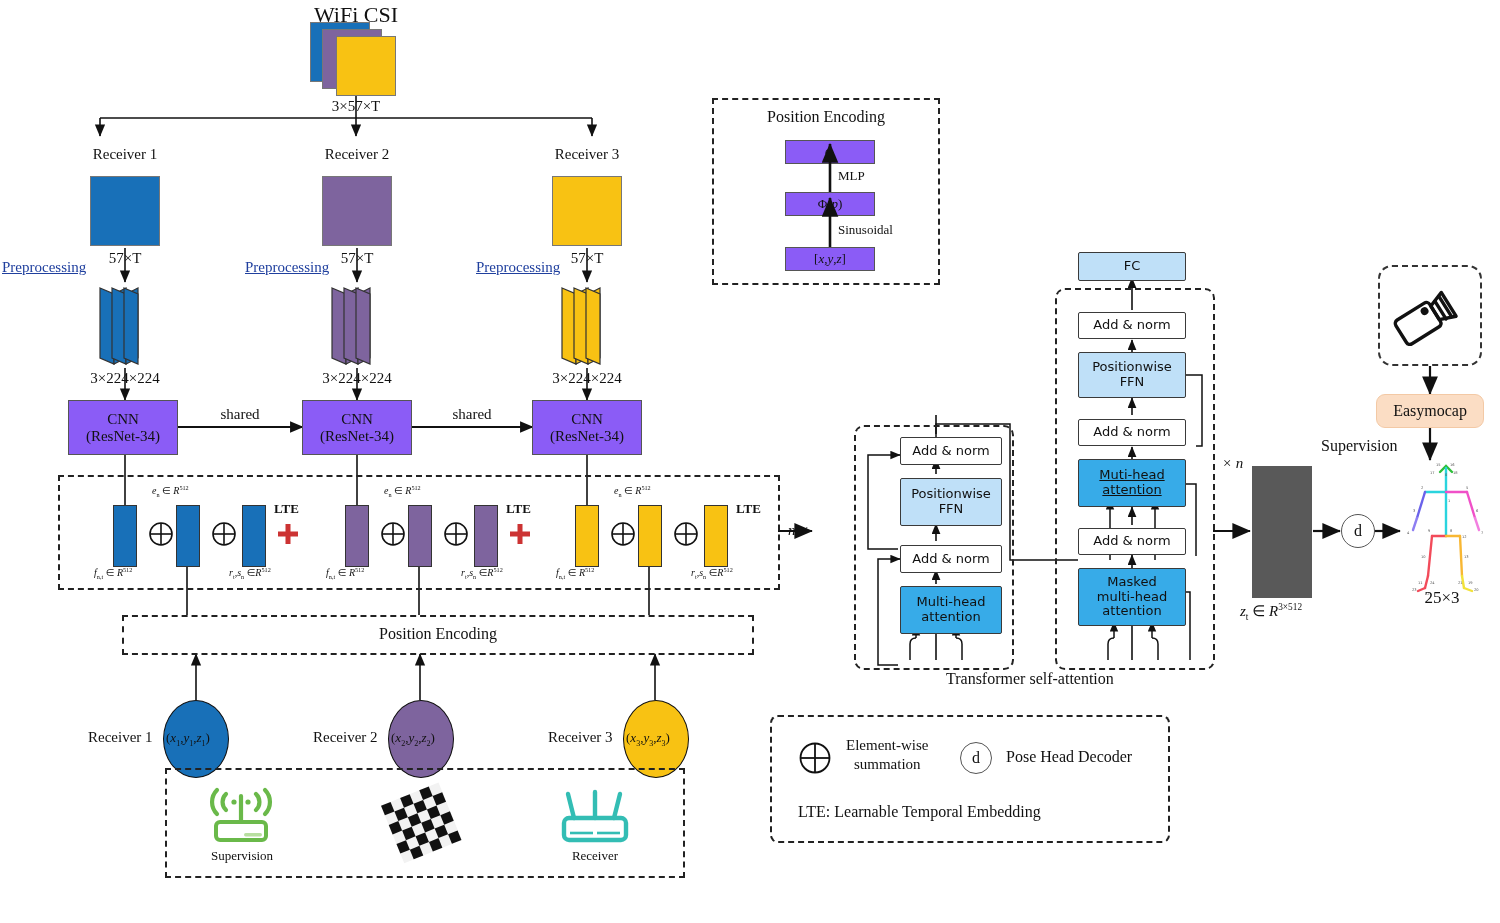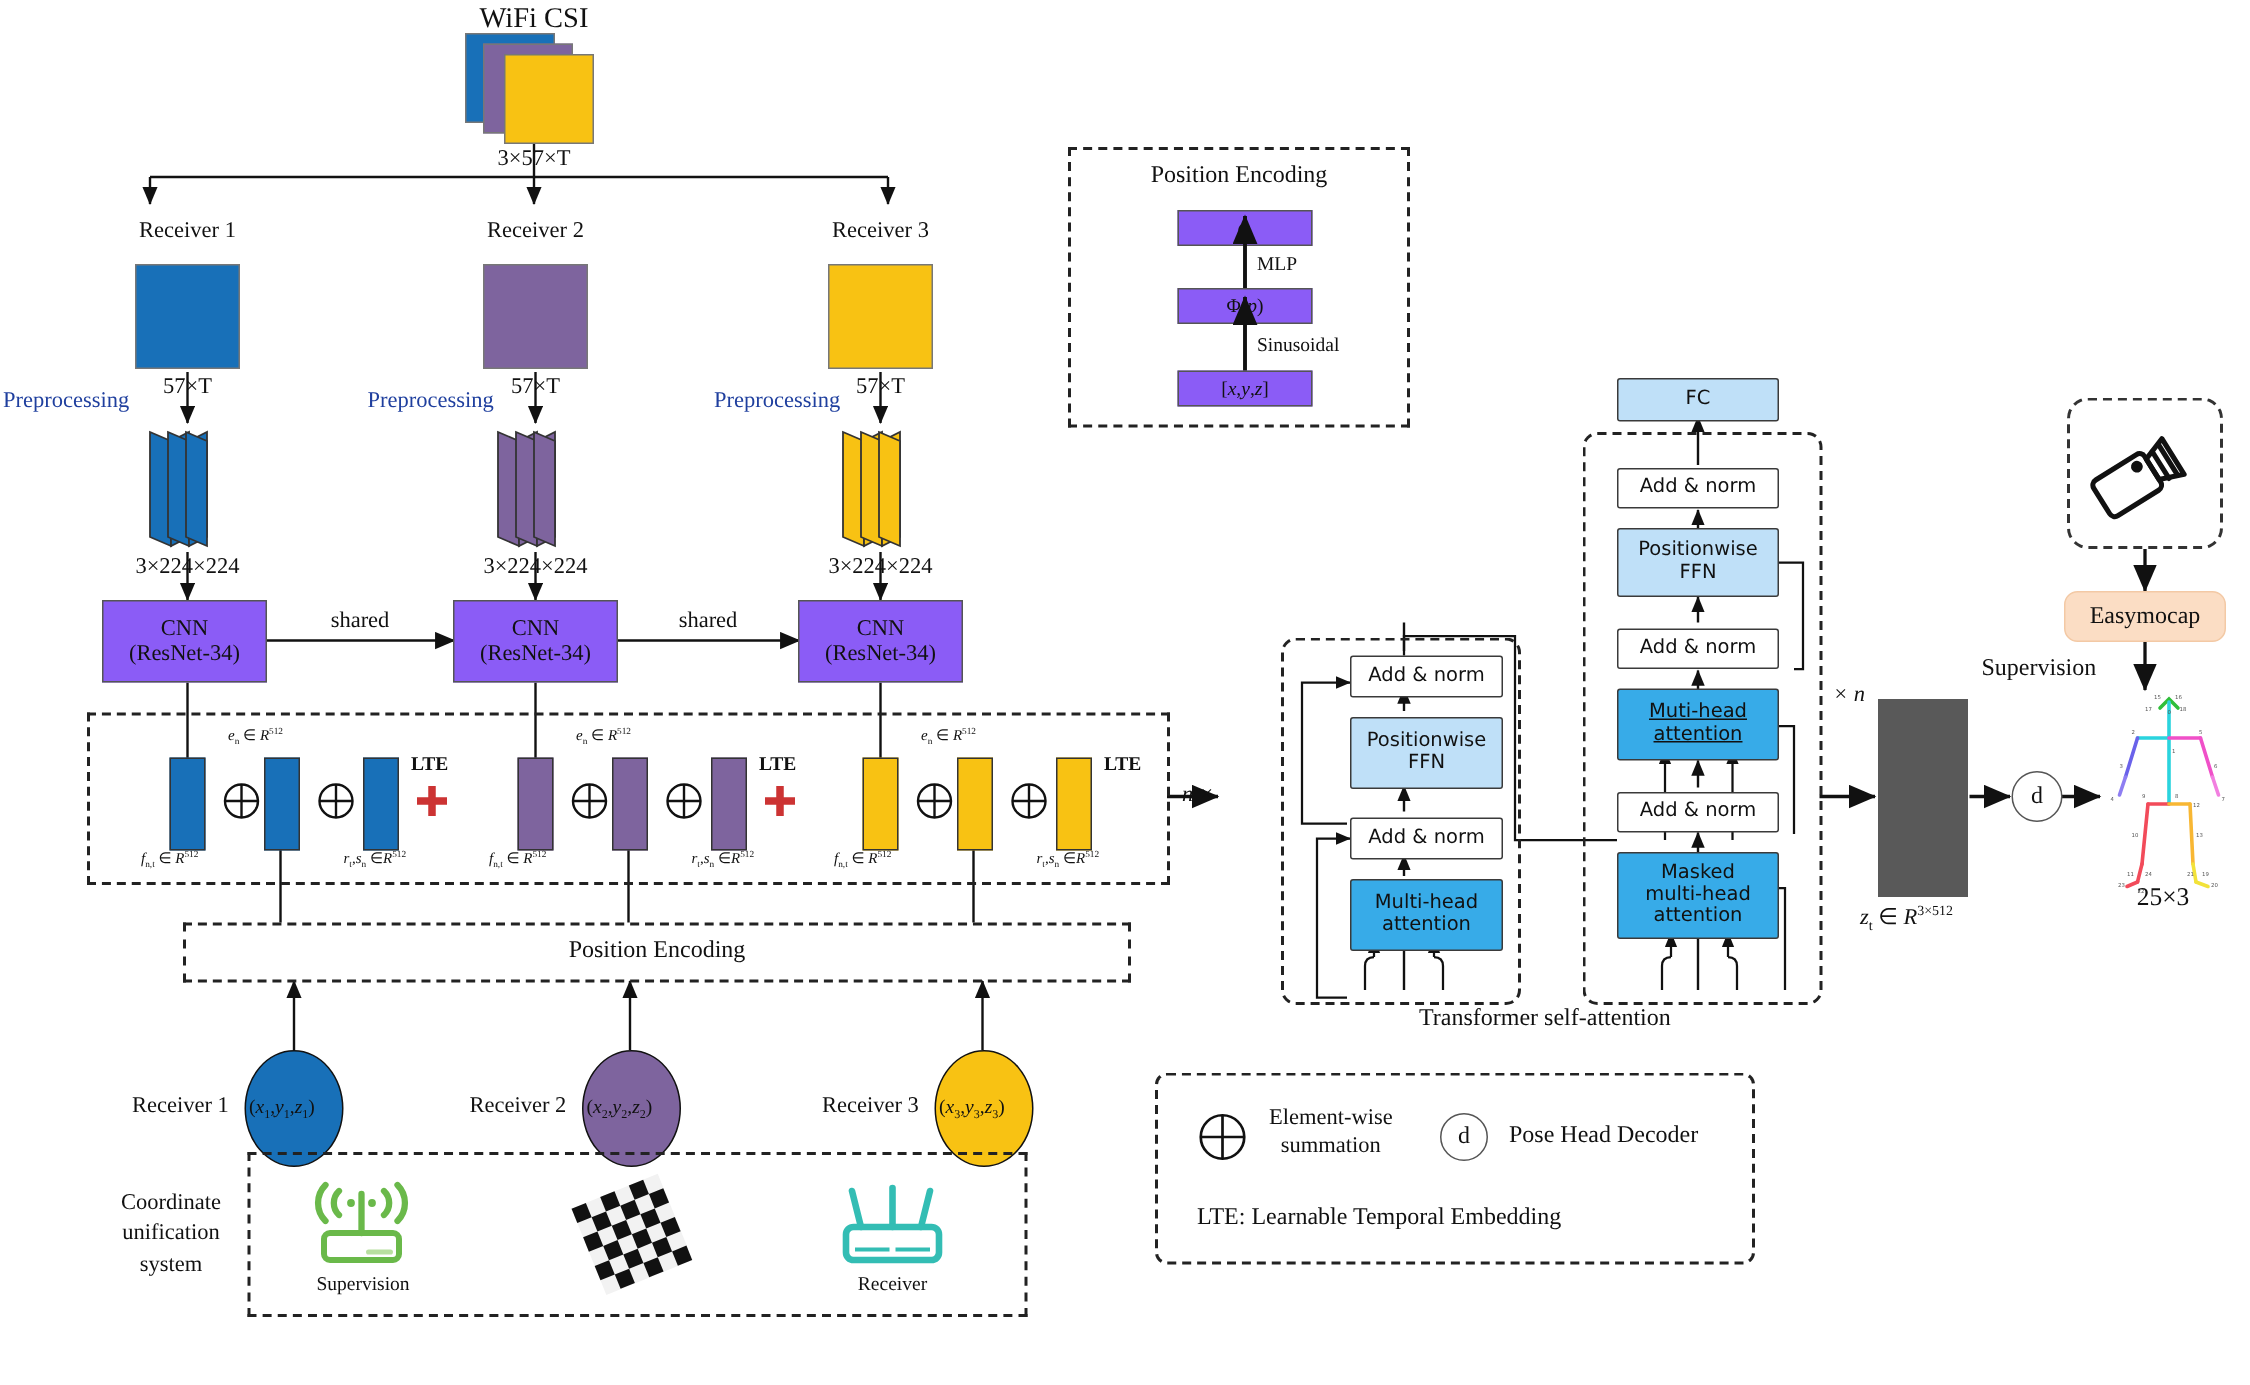--- a/index.html
+++ b/index.html
@@ -2,21 +2,21 @@
 <html><head>
 <meta charset="utf-8">
 <style>
   html,body{margin:0;padding:0;background:#ffffff;}
   body{width:1500px;height:923px;font-family:"Liberation Serif",serif;color:#111;}
   #stage{position:relative;width:1500px;height:923px;overflow:hidden;background:#fff;}
   .abs{position:absolute;}
   .lbl{font-family:"Liberation Serif",serif;font-size:15px;color:#111;white-space:nowrap;}
   .lbl.sm{font-size:13px;}
   .lbl.xs{font-size:10px;}
-  .lbl.blue{color:#1f3f9e;}
+  .lbl.blue{color:#1f3f9e;text-decoration:underline;}
   .ctr{text-align:center;}
   .box{box-sizing:border-box;border:1.5px solid #555;background:#8b5cf6;display:flex;align-items:center;justify-content:center;text-align:center;line-height:1.12;}
   .dash{box-sizing:border-box;border:2px dashed #222;background:transparent;}
   .sq{box-sizing:border-box;border:1.5px solid #777;}
   .bar{box-sizing:border-box;border:1.2px solid #333;}
   .tfbox{box-sizing:border-box;border:1.6px solid #3a3a3a;background:#fff;display:flex;align-items:center;justify-content:center;text-align:center;
          font-family:"DejaVu Sans",sans-serif;font-size:13px;line-height:1.12;color:#111;border-radius:2px;}
   .tfbox.lt{background:#bfe0f8;}
   .tfbox.dk{background:#37abe8;}
   .tfbox.fc{background:#bfe0f8;}
@@ -123,21 +123,21 @@
 
     <line x1="1313" y1="531" x2="1340" y2="531" stroke="#111" stroke-width="2.2" marker-end="url(#ahb)"></line>
 
     <line x1="1372" y1="531" x2="1400" y2="531" stroke="#111" stroke-width="2.2" marker-end="url(#ahb)"></line>
 
     <line x1="1430" y1="366" x2="1430" y2="394" stroke="#111" stroke-width="2.2" marker-end="url(#ahb)"></line>
 
     <line x1="1430" y1="428" x2="1430" y2="460" stroke="#111" stroke-width="2.2" marker-end="url(#ahb)"></line>
   </svg>
 
-  <div class="abs lbl ctr" style="left:286px;top:2px;width:140px;font-size:19px;">WiFi CSI</div>
+  <div class="abs lbl ctr" style="left:286px;top:2px;width:140px;font-size:22px;">WiFi CSI</div>
   <div class="abs sq" style="left:310px;top:22px;width:60px;height:60px;background:#1870b8;"></div>
   <div class="abs sq" style="left:322px;top:29px;width:60px;height:60px;background:#7e649e;"></div>
   <div class="abs sq" style="left:336px;top:36px;width:60px;height:60px;background:#f8c213;"></div>
   <div class="abs lbl ctr" style="left:296px;top:98px;width:120px;">3×57×T</div>
 
   <div class="abs lbl ctr" style="left:60px;top:146px;width:130px;">Receiver 1</div>
   <div class="abs sq" style="left:90px;top:176px;width:70px;height:70px;background:#1870b8;"></div>
   <div class="abs lbl ctr" style="left:80px;top:250px;width:90px;">57×T</div>
   <div class="abs lbl blue" style="left:2px;top:259px;">Preprocessing</div>
   <svg class="abs" style="left:90px;top:284px;width:80px;height:84px;">
@@ -291,25 +291,20 @@
 
   <div class="abs ell" style="left:388px;top:700px;width:66px;height:78px;background:#7e649e;"></div>
   <div class="abs lbl" style="left:313px;top:729px;">Receiver 2</div>
   <div class="abs lbl sm" style="left:391px;top:730px;">(<i>x</i><sub>2</sub>,<i>y</i><sub>2</sub>,<i>z</i><sub>2</sub>)</div>
 
   <div class="abs ell" style="left:623px;top:700px;width:66px;height:78px;background:#f8c213;"></div>
   <div class="abs lbl" style="left:548px;top:729px;">Receiver 3</div>
   <div class="abs lbl sm" style="left:626px;top:730px;">(<i>x</i><sub>3</sub>,<i>y</i><sub>3</sub>,<i>z</i><sub>3</sub>)</div>
 
   <div class="abs dash" style="left:165px;top:768px;width:520px;height:110px;"></div>
-  <div class="abs lbl ctr" style="left:62px;top:792px;width:104px;line-height:1.35;">
-    <div>Coordinate</div>
-    <div>unification</div>
-    <div>system</div>
-  </div>
 
   <svg class="abs" style="left:202px;top:788px;width:80px;height:58px;">
     <g stroke="#6ab94a" fill="none" stroke-width="4.2" stroke-linecap="round">
       <path d="M24,22 A11,11 0 0 1 24,6"></path>
       <path d="M15,26 A17,17 0 0 1 15,2"></path>
       <path d="M54,22 A11,11 0 0 0 54,6"></path>
       <path d="M63,26 A17,17 0 0 0 63,2"></path>
       <line x1="39" y1="8" x2="39" y2="34"></line>
     </g>
     <circle cx="32" cy="14" r="2.6" fill="#6ab94a"></circle>

